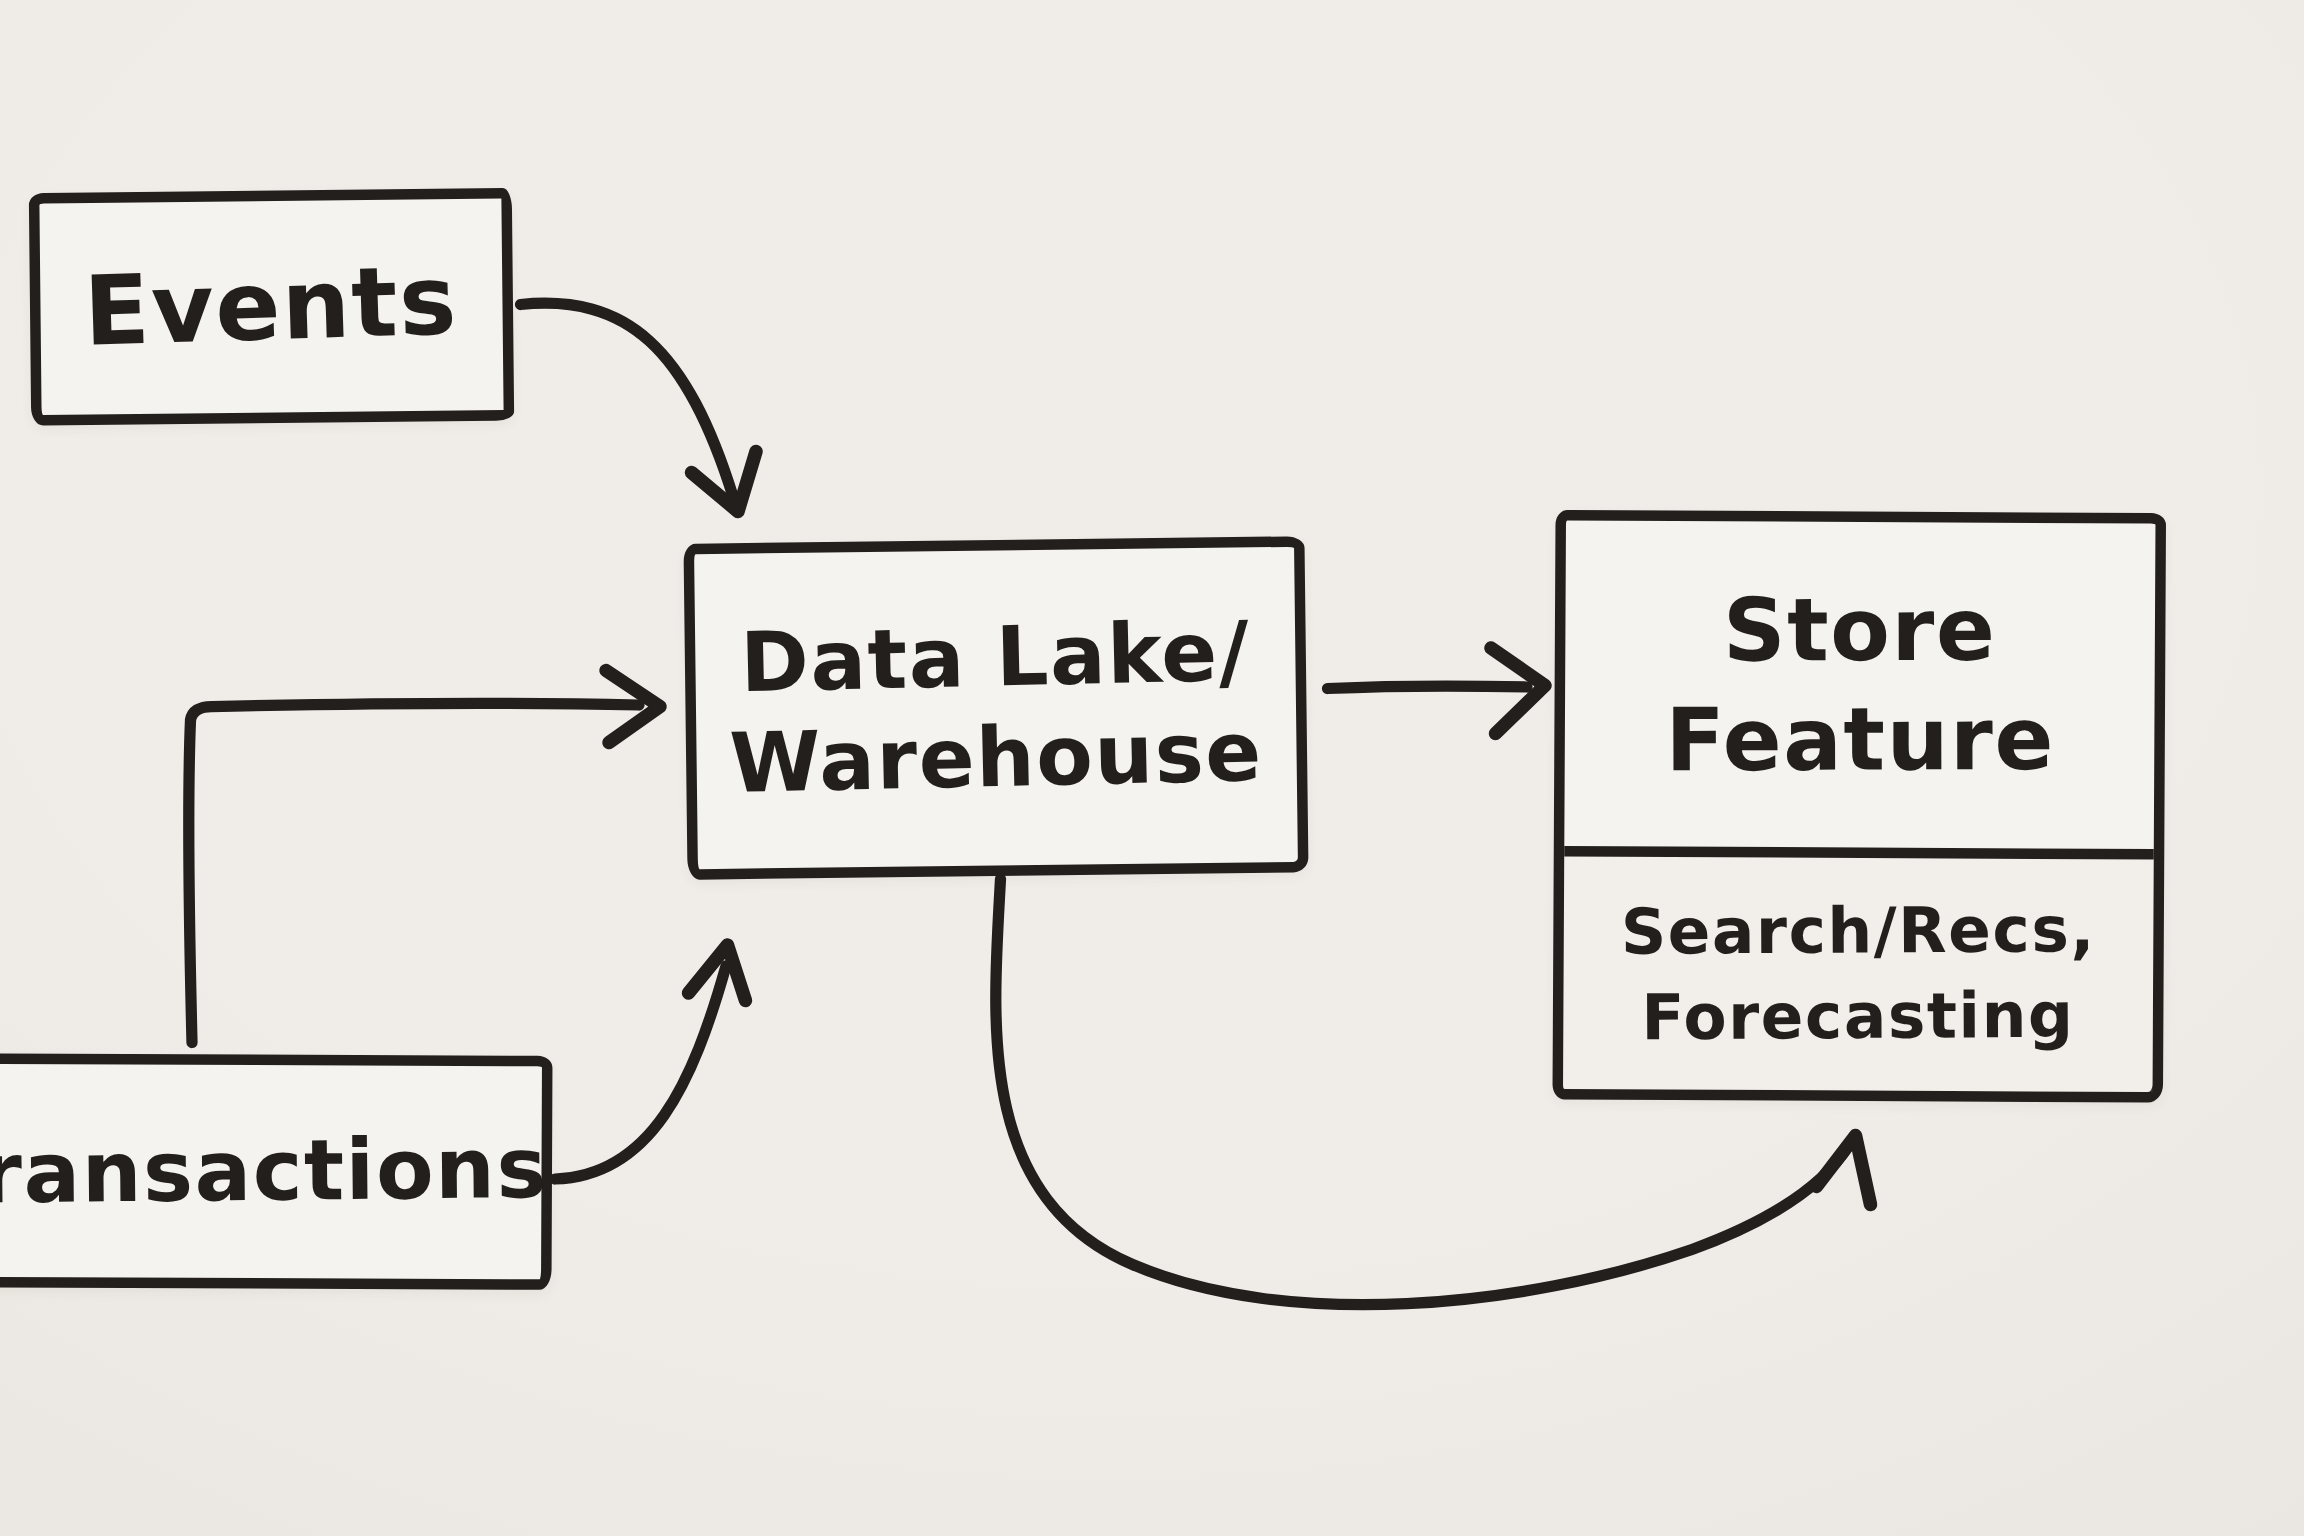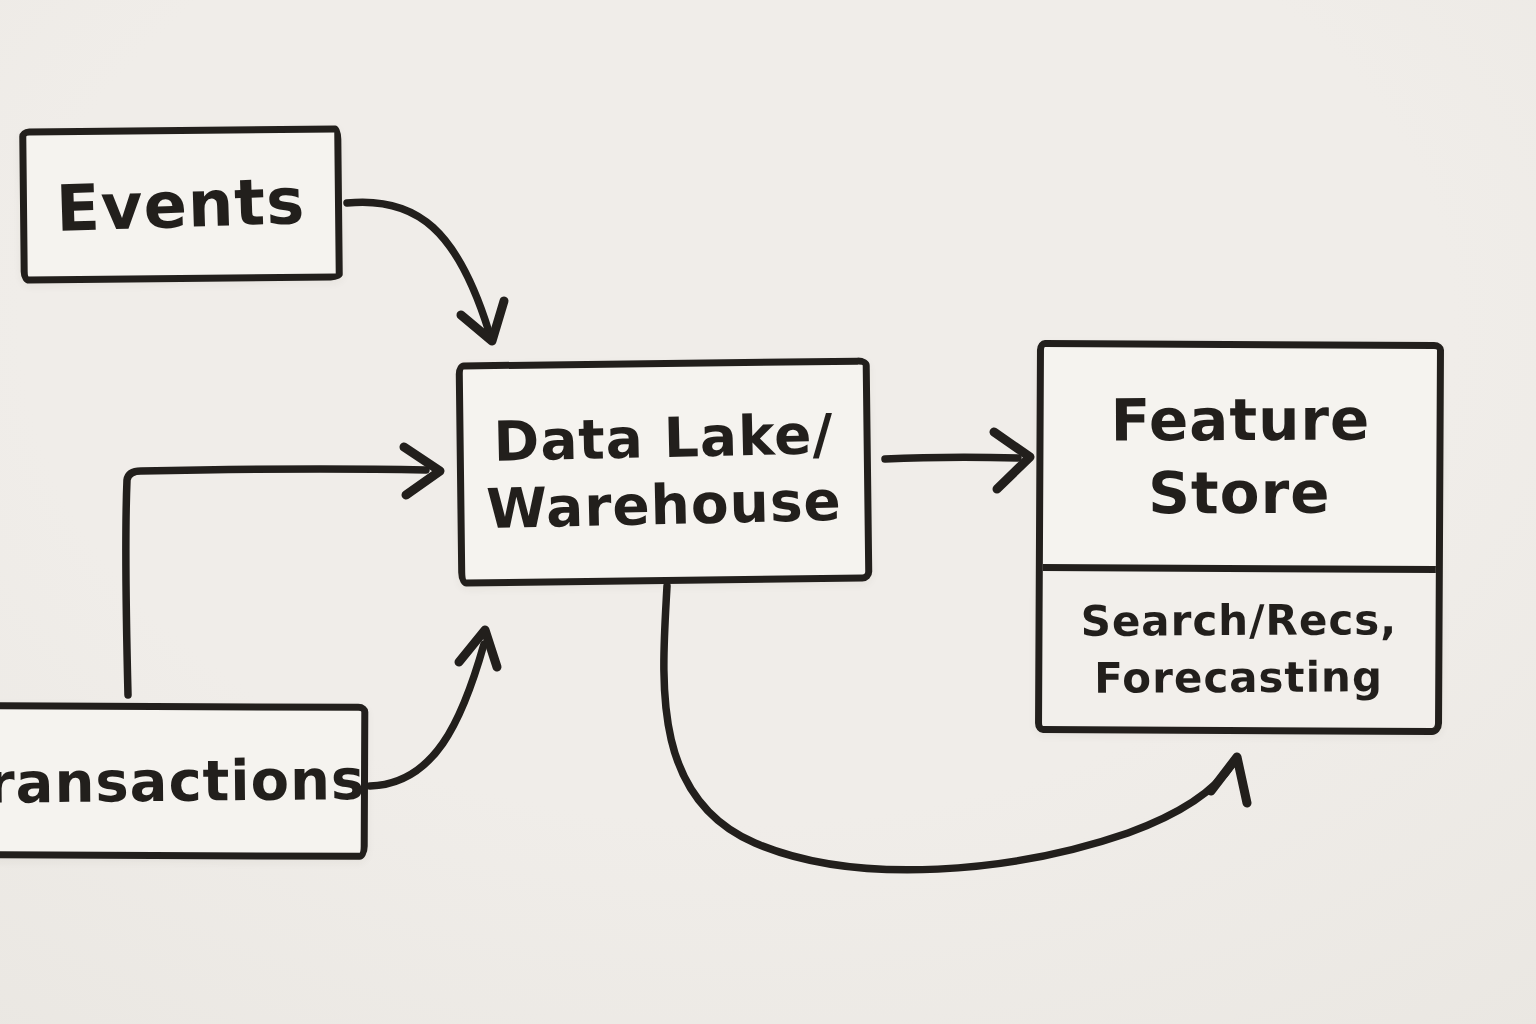--- a/index.html
+++ b/index.html
@@ -136,22 +136,22 @@
     <span class="line">Transactions</span>
   </div>
 
   <div class="node node-datalake">
     <span class="line">Data Lake/</span>
     <span class="line">Warehouse</span>
   </div>
 
   <div class="node node-featurestore">
     <div class="fs-section fs-top">
+      <span class="line">Store</span>
       <span class="line">Feature</span>
-      <span class="line">Store</span>
     </div>
     <div class="fs-section fs-bottom">
       <span class="line">Search/Recs,</span>
       <span class="line">Forecasting</span>
     </div>
   </div>
 
 </div>
 
 </body></html>

